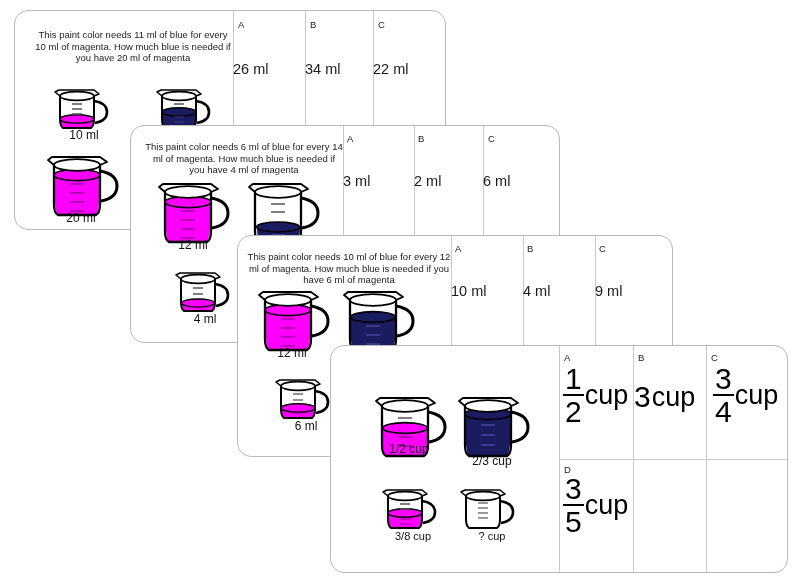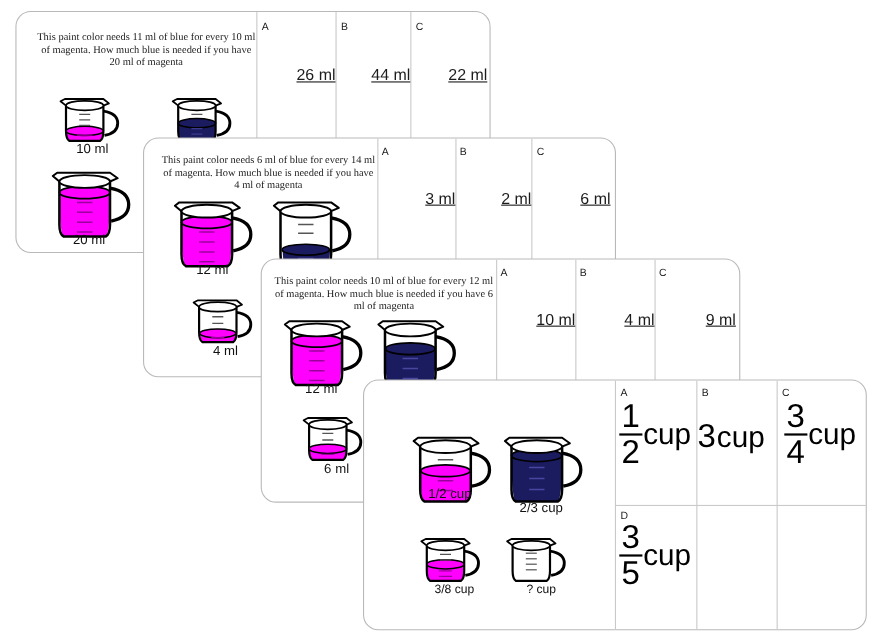--- a/index.html
+++ b/index.html
@@ -26,21 +26,21 @@
     overflow: hidden;
   }
 
   
   .prompt {
     position: absolute;
     text-align: center;
     color: #1b1b1b;
     font-size: 9.5px;
     line-height: 11.5px;
-    font-family: Liberation Serif, serif;
+    font-family: Liberation Sans, sans-serif;
   }
 
   
   .vrule {
     position: absolute;
     width: 1px;
     background: #c9c9c9;
   }
   .hrule {
     position: absolute;
@@ -51,22 +51,21 @@
   
   .ansletter {
     position: absolute;
     font-size: 9.5px;
     color: #1b1b1b;
   }
   .ansval {
     position: absolute;
     font-size: 14.5px;
     color: #1b1b1b;
-    text-align: right;
-    text-decoration: underline;
+    text-align: left;
   }
 
   
   .fracans {
     position: absolute;
     display: flex;
     align-items: center;
     color: #000000;
   }
   .frac {
@@ -120,21 +119,21 @@
 
     <div class="vrule" style="left:218px; top:0px; height:220px;"></div>
     <div class="vrule" style="left:290px; top:0px; height:220px;"></div>
     <div class="vrule" style="left:358px; top:0px; height:220px;"></div>
 
     <div class="ansletter" style="left:223px; top:8px;">A</div>
     <div class="ansletter" style="left:295px; top:8px;">B</div>
     <div class="ansletter" style="left:363px; top:8px;">C</div>
 
     <div class="ansval" style="left:218px; top:50px; width:72px;">26 ml</div>
-    <div class="ansval" style="left:290px; top:50px; width:68px;">44 ml</div>
+    <div class="ansval" style="left:290px; top:50px; width:68px;">34 ml</div>
     <div class="ansval" style="left:358px; top:50px; width:70px;">22 ml</div>
 
     <div class="beaker" style="left:38px; top:75px;">
       <svg width="62" height="52" viewBox="0 0 62 52">
         <path d="M7 33 q0 7 3 9 h28 q3 -2 3 -9 z" fill="#FF00FF" stroke="none"></path>
         <ellipse cx="24" cy="33" rx="17" ry="4.2" fill="#FF00FF" stroke="#000" stroke-width="1.4"></ellipse>
         <path d="M7 10 L7 33 q0 7 3 9 h28 q3 -2 3 -9 L41 10" fill="none" stroke="#000" stroke-width="2"></path>
         <path d="M41 15 q13 2 13 11 q0 9 -12 11" fill="none" stroke="#000" stroke-width="2.6"></path>
         <path d="M7 10 L2 6 L6 4 L41 4 L46 8 L41 10 Z" fill="#fff" stroke="#000" stroke-width="1.6" stroke-linejoin="round"></path>
         <ellipse cx="24" cy="10" rx="17" ry="4.4" fill="#fff" stroke="#000" stroke-width="1.6"></ellipse>

